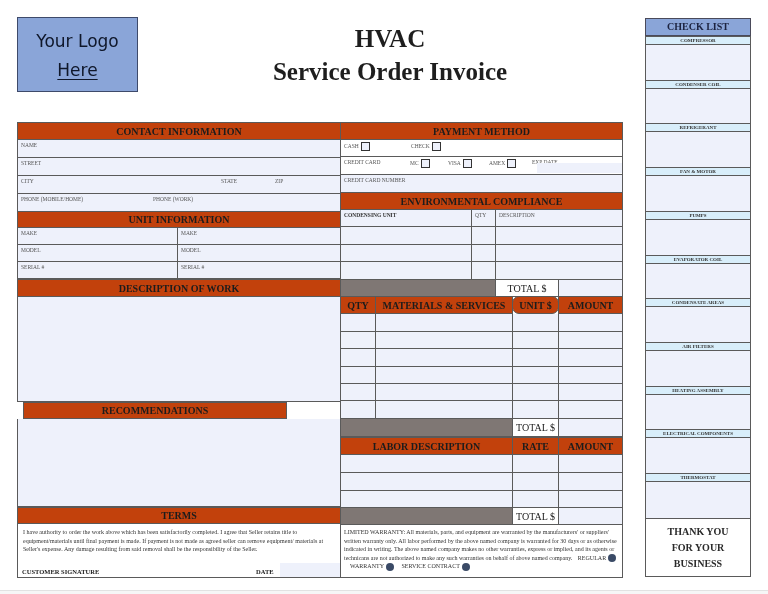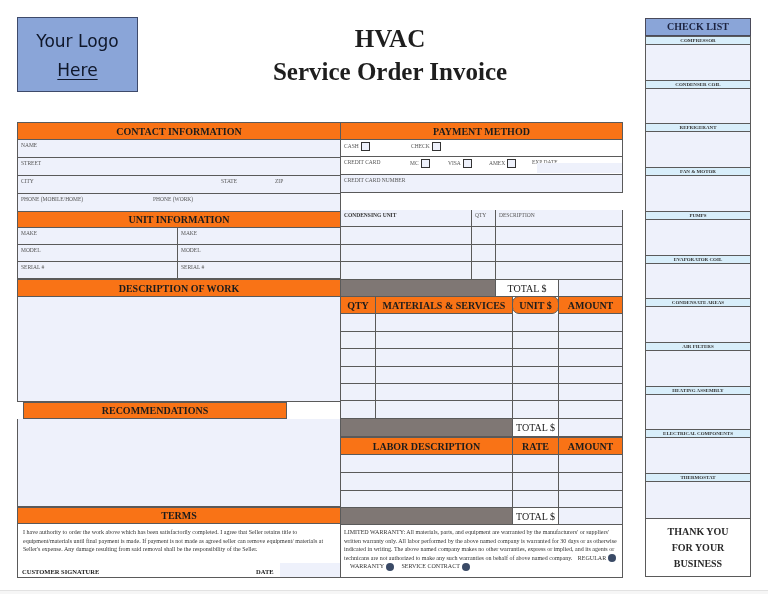--- a/index.html
+++ b/index.html
@@ -2,21 +2,21 @@
 <html><head>
 <meta charset="utf-8">
 <style>
   html,body{margin:0;padding:0;}
   body{width:768px;height:594px;background:#f6f6f6;position:relative;overflow:hidden;font-family:"Liberation Serif",serif;color:#222;}
   .page{position:absolute;left:0;top:0;width:768px;height:590px;background:#fff;border-bottom:1px solid #e2e2e2;}
   .abs{position:absolute;box-sizing:border-box;}
   .logo{left:17px;top:17px;width:121px;height:75px;background:#8aa5d8;border:1px solid #3e4a6a;color:#0f172a;font-family:"DejaVu Sans",sans-serif;font-size:17px;text-align:center;line-height:29px;padding-top:9px;}
   .logo u{text-decoration:underline;text-underline-offset:3px;}
   .title{left:230px;top:22px;width:320px;text-align:center;font-weight:bold;font-size:25px;line-height:33px;color:#1e1e1e;}
-  .hdr{background:#f97316;border:1px solid #5a5a5a;font-weight:bold;font-size:10px;text-align:center;color:#1c1c1c;display:flex;align-items:center;justify-content:center;}
+  .hdr{background:#c2410c;border:1px solid #5a5a5a;font-weight:bold;font-size:10px;text-align:center;color:#1c1c1c;display:flex;align-items:center;justify-content:center;}
   .field{background:#eef1fb;border:1px solid #5a5a5a;border-top:none;font-size:5.5px;color:#555;padding:2px 3px;text-transform:uppercase;}
   .field.white{background:#fff;}
   .cell{background:#eef1fb;border:1px solid #5a5a5a;border-top:none;}
   .gray{background:#7f7774;border:1px solid #5a5a5a;border-top:none;}
   .tot{background:#fff;border:1px solid #5a5a5a;border-top:none;font-size:10px;display:flex;align-items:center;justify-content:center;color:#222;}
   .chk{display:inline-block;width:7px;height:7px;border:1px solid #333;background:#eef1fb;vertical-align:middle;margin-left:2px;}
   .terms-text{font-size:6px;line-height:8.5px;color:#333;padding:4px 5px;}
   .dot{display:inline-block;width:8px;height:8px;border-radius:50%;background:#3a4a66;vertical-align:middle;margin-left:2px;}
   .cl-panel{left:645px;top:18px;width:106px;height:559px;border:1px solid #5a5a5a;background:#eef1fb;}
   .cl-title{left:645px;top:18px;width:106px;height:18px;background:#8aa5d8;border:1px solid #4a4a5a;font-weight:bold;font-size:10px;text-align:center;line-height:16px;color:#1c2340;}
@@ -82,20 +82,21 @@
   <div class="abs field white" style="left:340px;top:157px;width:283px;height:18px;">
     <span>CREDIT CARD</span>
     <span class="abs" style="left:69px;top:2px;"><span>MC</span><span class="chk"></span></span>
     <span class="abs" style="left:107px;top:2px;"><span>Visa</span><span class="chk"></span></span>
     <span class="abs" style="left:148px;top:2px;"><span>Amex</span><span class="chk"></span></span>
     <span class="abs" style="left:191px;top:2px;">EXP DATE</span>
     <span class="abs" style="left:196px;top:6px;width:85px;height:10px;background:#eef1fb;"></span>
   </div>
   <div class="abs field" style="left:340px;top:175px;width:283px;height:18px;"><span>CREDIT CARD NUMBER</span></div>
 
+  <div class="abs hdr" style="left:340px;top:192px;width:283px;height:18px;">ENVIRONMENTAL COMPLIANCE</div>
 
   <div class="abs field" style="left:340px;top:210px;width:132px;height:17px;font-weight:bold;color:#333;"><span>CONDENSING UNIT</span></div>
   <div class="abs field" style="left:471px;top:210px;width:25px;height:17px;"><span>QTY</span></div>
   <div class="abs field" style="left:495px;top:210px;width:128px;height:17px;"><span>DESCRIPTION</span></div>
   <div class="abs cell" style="left:340px;top:227px;width:132px;height:18px;"></div>
   <div class="abs cell" style="left:471px;top:227px;width:25px;height:18px;"></div>
   <div class="abs cell" style="left:495px;top:227px;width:128px;height:18px;"></div>
   <div class="abs cell" style="left:340px;top:245px;width:132px;height:17px;"></div>
   <div class="abs cell" style="left:471px;top:245px;width:25px;height:17px;"></div>
   <div class="abs cell" style="left:495px;top:245px;width:128px;height:17px;"></div>

